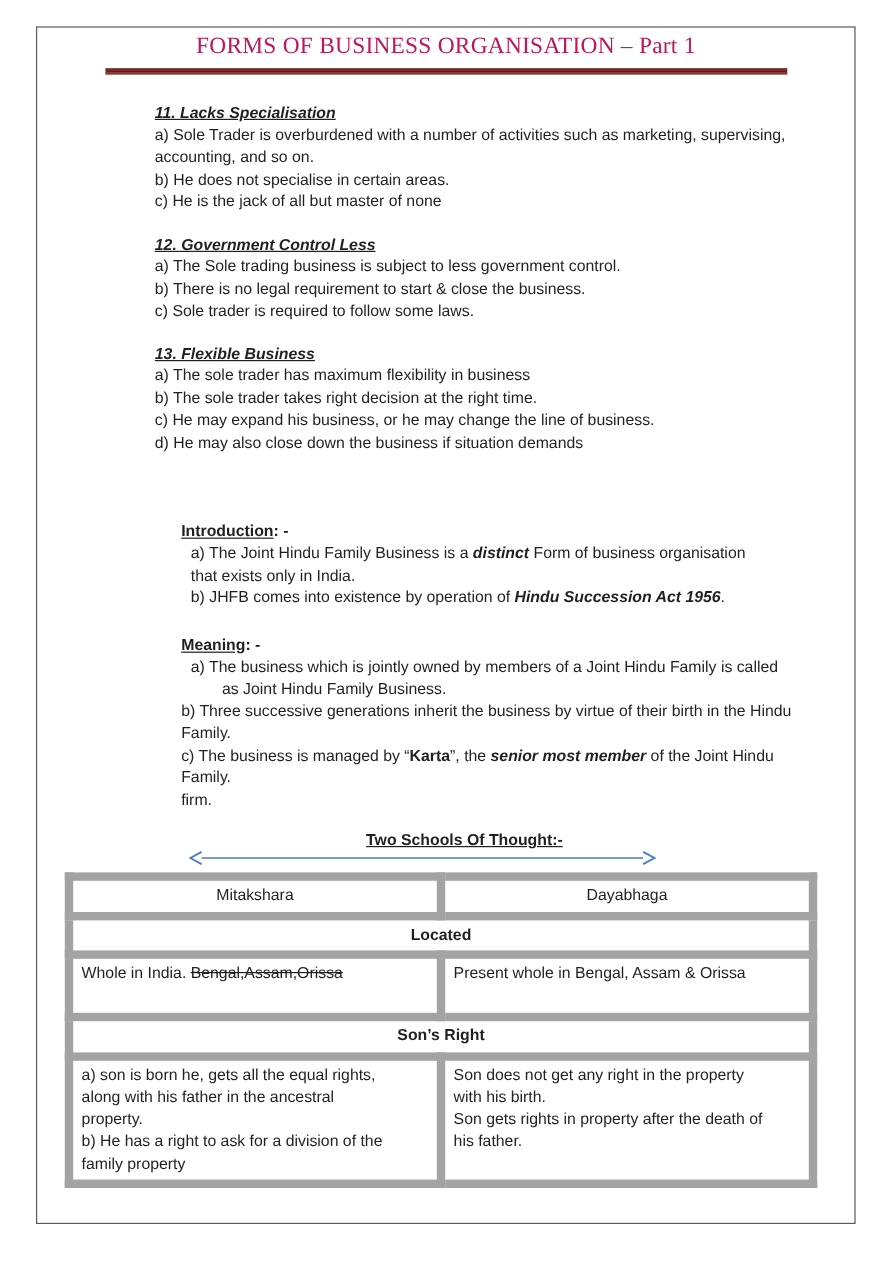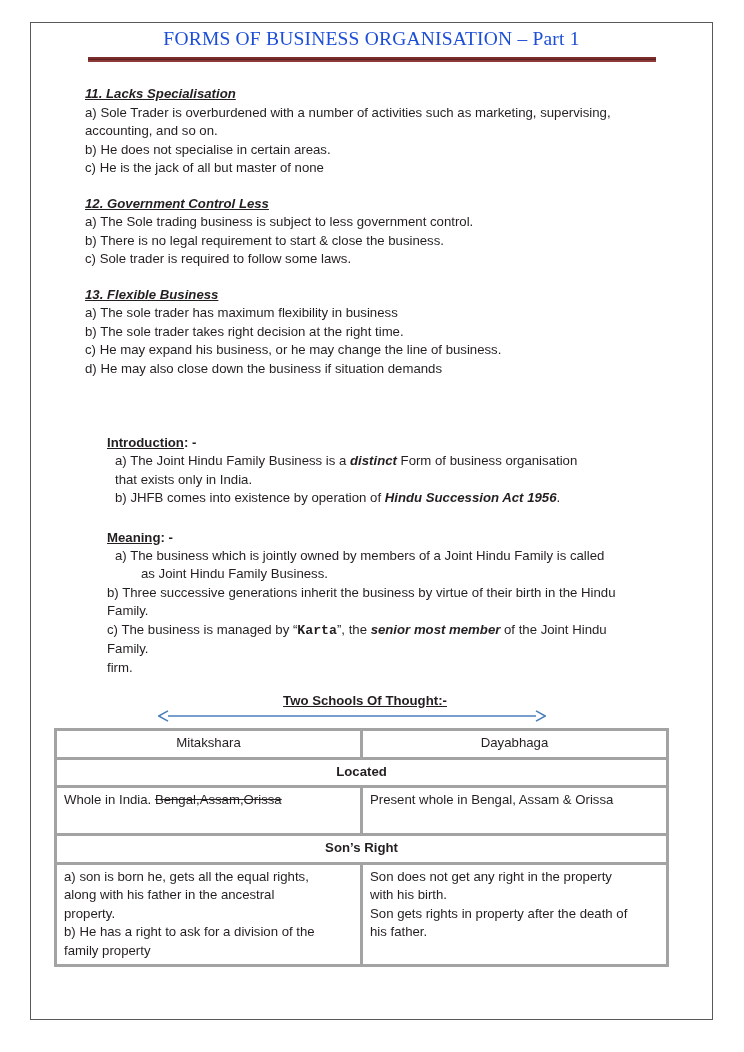--- a/index.html
+++ b/index.html
@@ -37,56 +37,57 @@
     box-sizing: border-box;
     padding: 0;
   }
 
   
   .doc-title {
     text-align: center;
     font-family: "Liberation Serif", serif;
     font-size: 19.5px;
     letter-spacing: .2px;
-    color: #1d4ed8;
+    color: #be185d;
     margin: 6px 0 0 0;
     padding: 0 18px;
     white-space: nowrap;
   }
   .title-rule {
     margin: 7px auto 0 auto;
     width: 568px;
     height: 5px;
     border-top: 2px solid #7b2c2c;
     border-bottom: 2px solid #8c3a36;
     background: #5d1f1f;
     box-sizing: border-box;
   }
 
   
   .body-area {
     padding: 0 38px 0 55px;
+    margin-left: 44px;
   }
   .para {
     font-size: 13.2px;
     line-height: 18.5px;
     margin: 0;
   }
   .sec-head {
     font-size: 13.2px;
     line-height: 18.5px;
     font-weight: bold;
     font-style: italic;
     text-decoration: underline;
     margin: 0;
   }
   .gap-sec { height: 17px; }
 
   b.bi { font-weight: bold; font-style: italic; }
-  b.bb { font-weight: bold; font-style: normal; font-family: Liberation Mono, monospace; }
+  b.bb { font-weight: bold; font-style: normal; }
 
   
   .jhfb-wrap {
     text-align: center;
     margin: 0;
     padding-left: 30px;
   }
   .jhfb-bullet {
     font-family: "DejaVu Sans", sans-serif;
     font-size: 13px;
@@ -138,21 +139,21 @@
   
   .tbl-wrap { padding: 0 18px 0 24px; }
   table.schools {
     border-collapse: collapse;
     width: 578px;
     table-layout: fixed;
     font-size: 13.2px;
     line-height: 18.5px;
   }
   table.schools td {
-    border: 3px solid #a3a3a3;
+    border: 7px solid #a3a3a3;
     vertical-align: top;
     padding: 3px 7px 4px 7px;
   }
   td.col-a { width: 289px; }
   td.col-b { width: 289px; }
   td.hdr { text-align: center; padding: 3px 7px 5px 7px; }
   td.merged {
     text-align: center;
     font-weight: bold;
     padding: 2px 7px 3px 7px;

